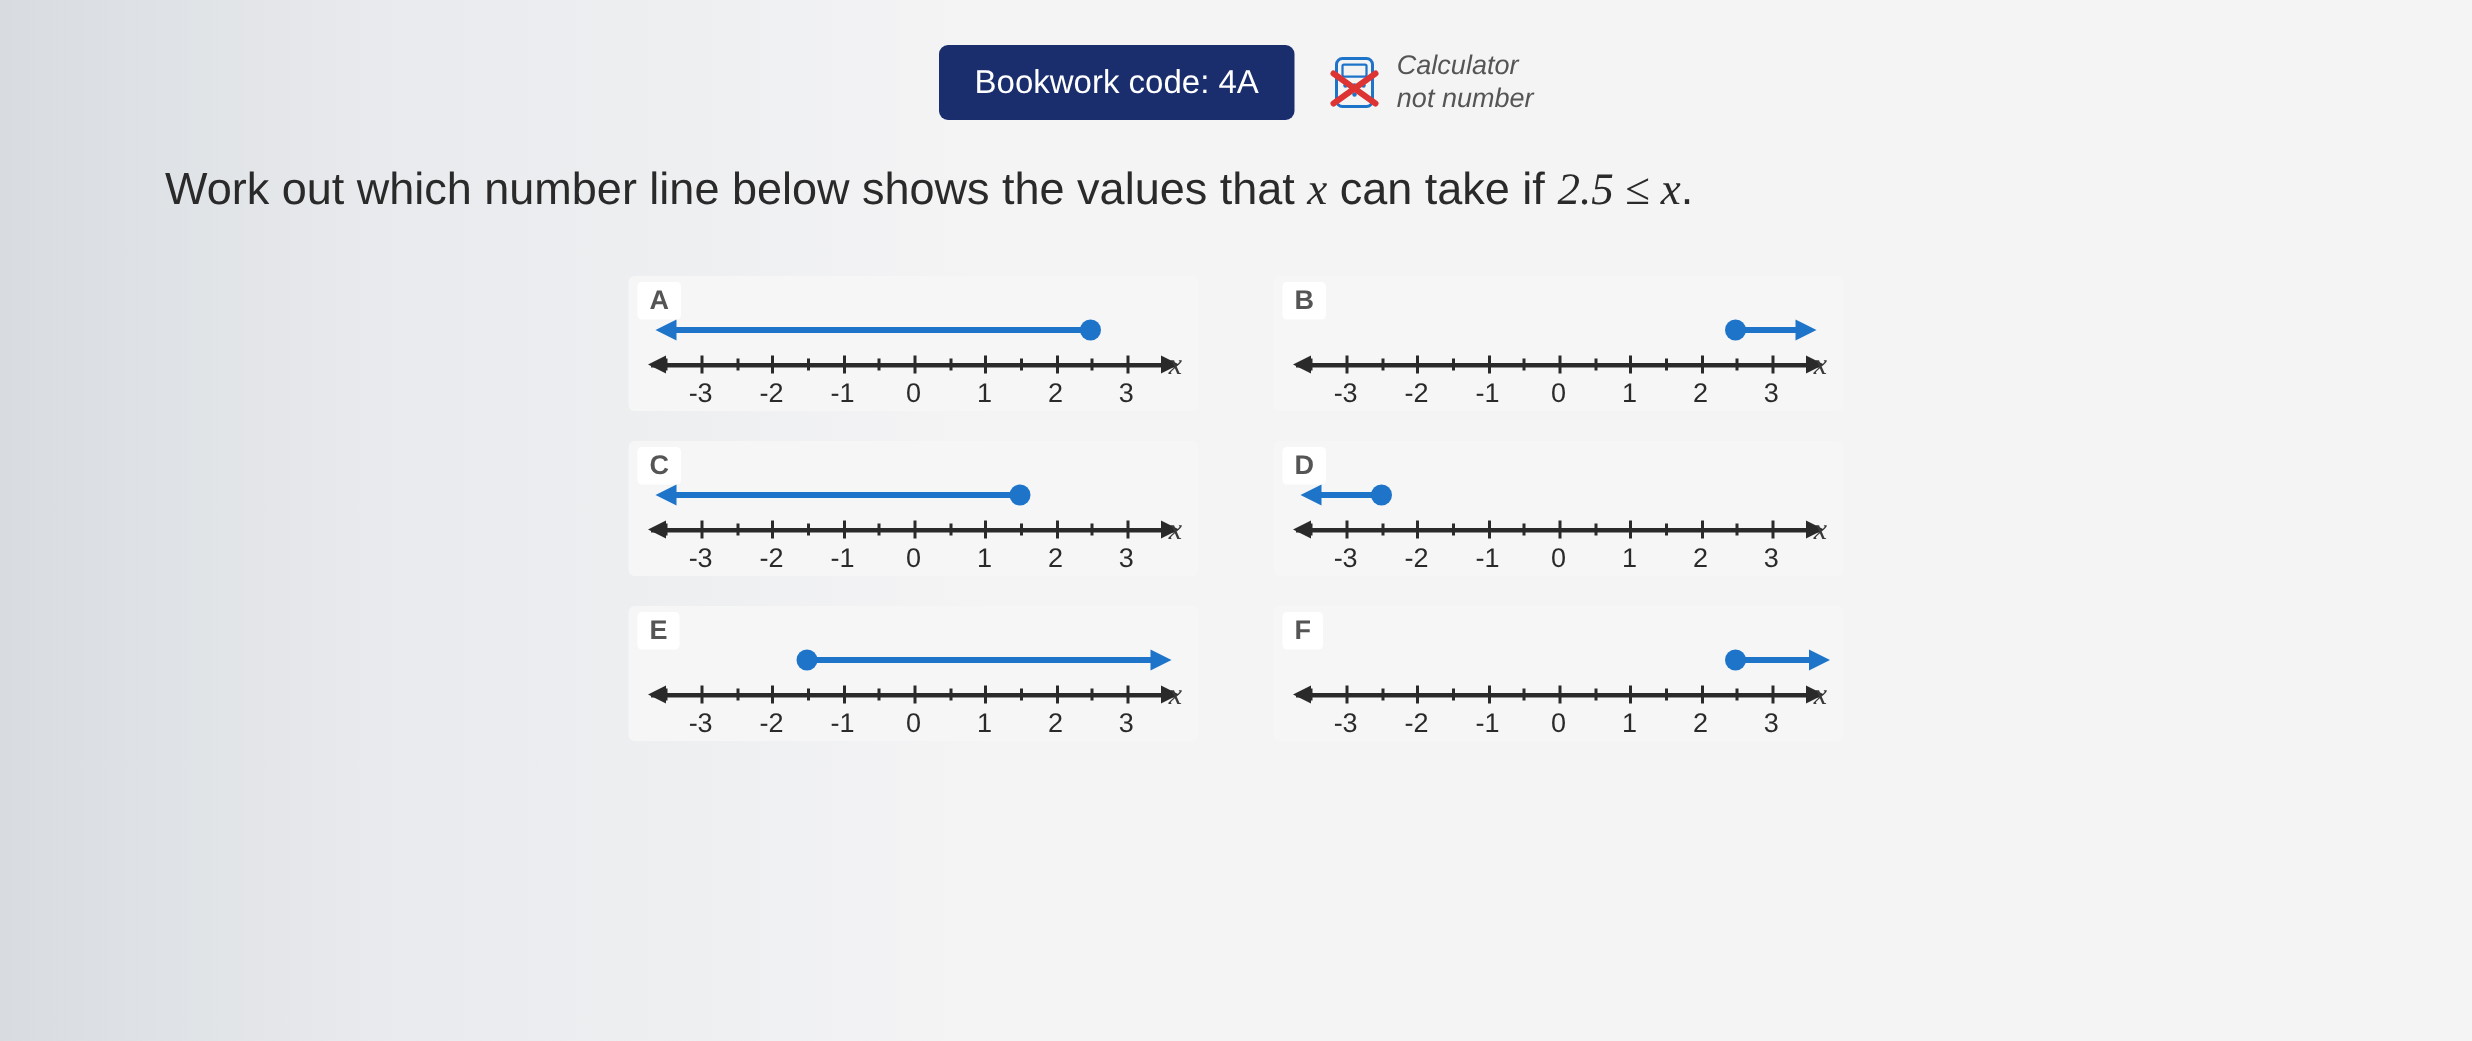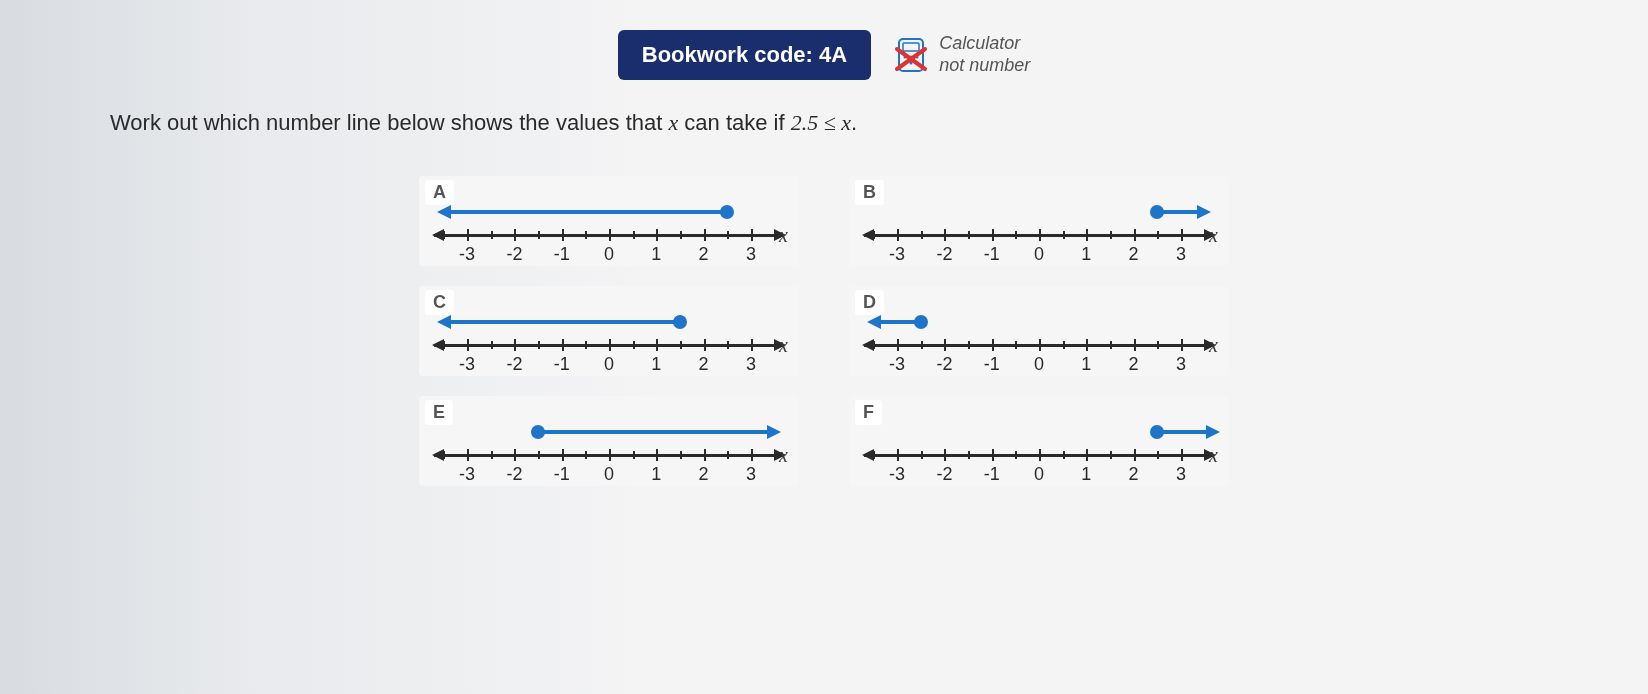--- a/index.html
+++ b/index.html
@@ -18,21 +18,21 @@
     align-items: center;
     padding-top: 30px;
     gap: 20px;
   }
   .bookwork-badge {
     background: #1a2e6e;
     color: #fff;
     padding: 12px 24px;
     border-radius: 6px;
     font-size: 22px;
-    font-weight: 700;
+    font-weight: 400;
   }
   .calc-block {
     display: flex;
     align-items: center;
     gap: 8px;
     font-style: italic;
   }
   .calc-icon {
     width: 40px;
     height: 40px;
@@ -41,21 +41,21 @@
   .calc-icon svg { width: 40px; height: 40px; }
   .calc-text {
     display: flex;
     flex-direction: column;
     font-size: 18px;
     color: #555;
     line-height: 1.2;
   }
   .question {
     text-align: left;
-    font-size: 22px;
+    font-size: 30px;
     color: #2a2a2a;
     margin: 30px 110px 30px 110px;
   }
   .question .math-x {
     font-family: 'Times New Roman', serif;
     font-style: italic;
   }
   .options-grid {
     display: grid;
     grid-template-columns: 380px 380px;

